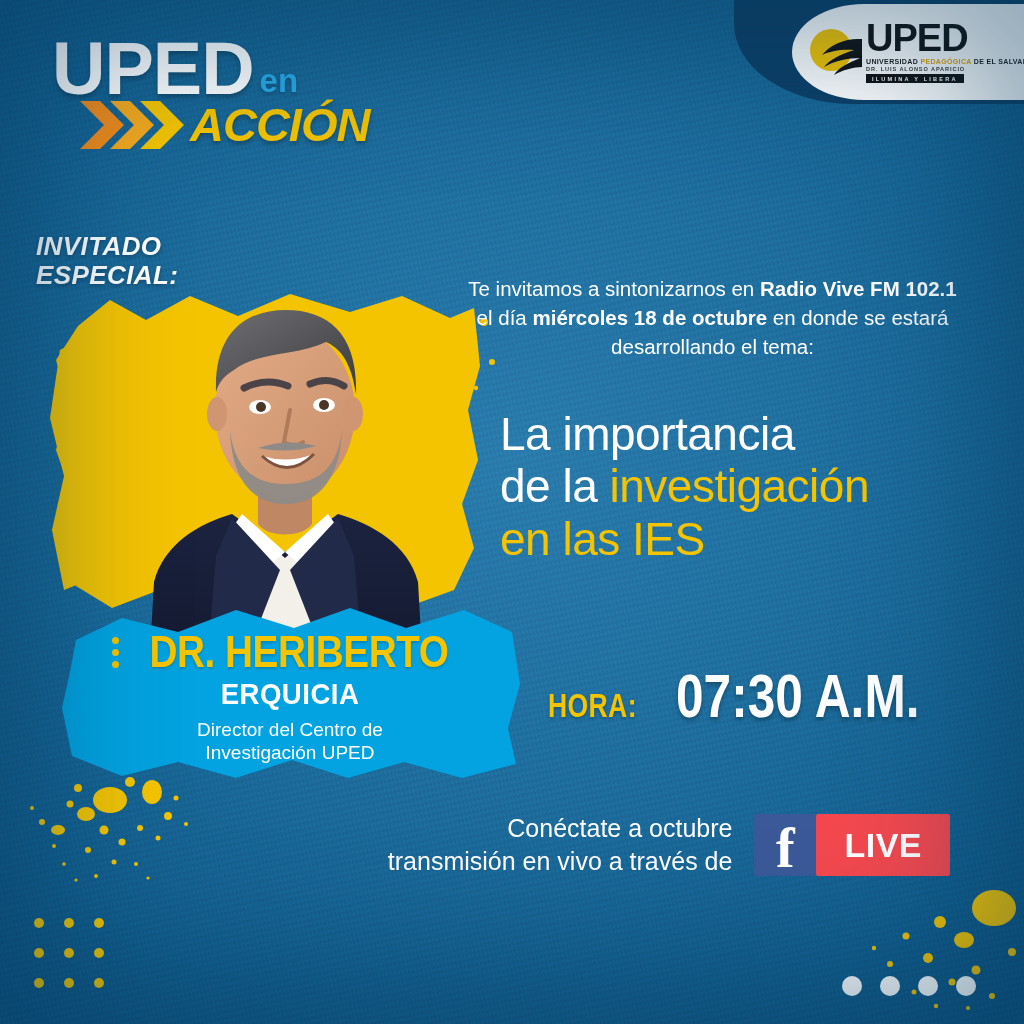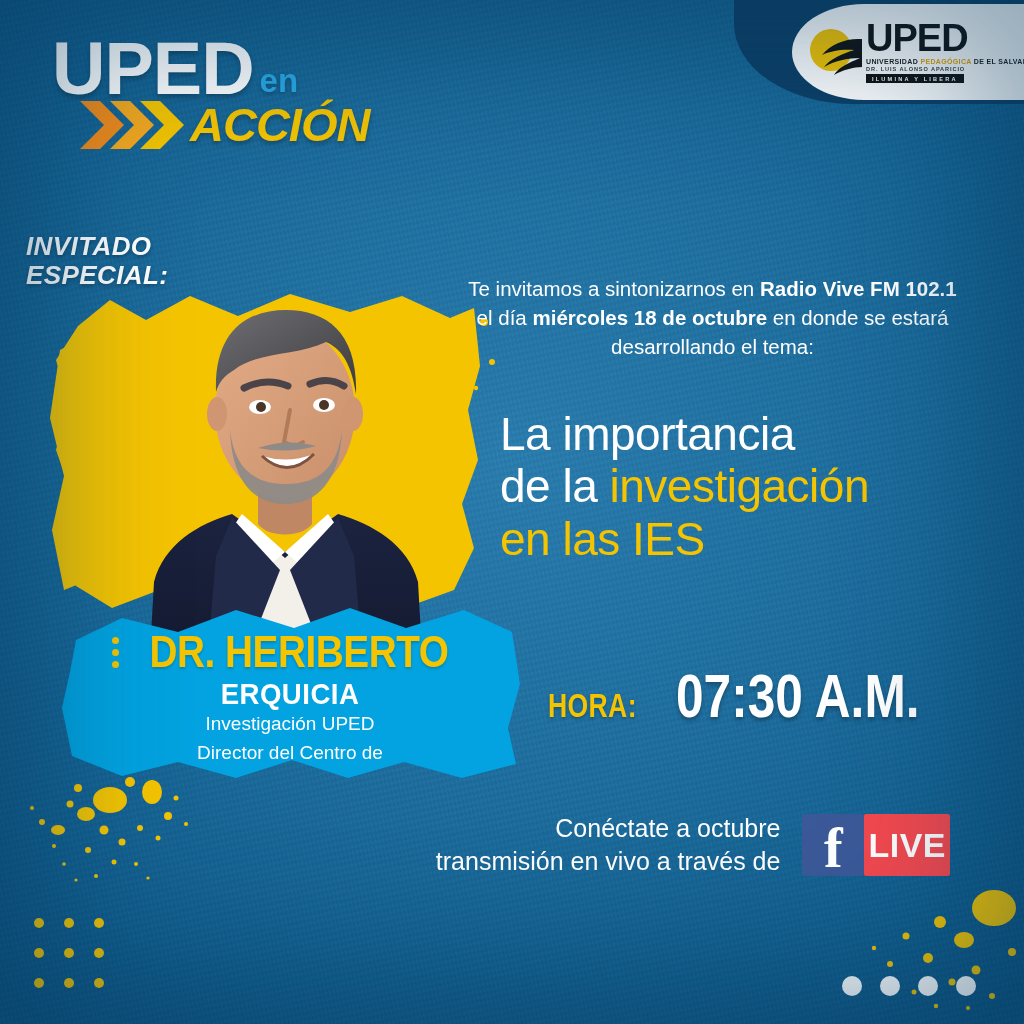--- a/index.html
+++ b/index.html
@@ -92,21 +92,21 @@
   .title-row2 { display:flex; align-items:center; margin-top:-6px; margin-left:26px; }
   .chevs { display:flex; align-items:center; margin-right:2px; }
   .t-accion {
     font-size:47px; font-weight:bold; font-style:italic;
     color:#F5C400; letter-spacing:-1px; line-height:1;
     text-shadow:0 3px 5px rgba(0,0,0,.28);
   }
 
   
   .invitado {
-    position:absolute; left:26px; top:232px;
+    position:absolute; left:36px; top:232px;
     font-size:26px; font-weight:bold; font-style:italic;
     color:#ffffff; line-height:1.12; letter-spacing:.4px;
     text-shadow:0 2px 4px rgba(0,0,0,.3);
   }
 
   
   .brush-yellow { position:absolute; left:50px; top:290px; width:440px; height:330px; }
 
   
   .photo { position:absolute; left:120px; top:252px; width:330px; height:400px; }
@@ -187,21 +187,21 @@
     display:flex; align-items:flex-end; justify-content:center;
     border-radius:2px;
   }
   .fb-f span {
     font-family:"Liberation Serif", serif;
     font-weight:bold; font-size:56px; color:#fff; line-height:.98;
   }
   .fb-live {
     height:62px; background:#F4484E; color:#fff;
     display:flex; align-items:center; justify-content:center;
-    padding:0 4px; font-size:34px; font-weight:bold;
+    padding:0 28px; font-size:34px; font-weight:bold;
     border-radius:2px; letter-spacing:.5px;
   }
 
   
   .dots-grid {
     position:absolute; left:34px; bottom:36px;
     display:grid; grid-template-columns:repeat(3,10px);
     grid-auto-rows:10px; gap:20px;
   }
   .dots-grid i { display:block; width:10px; height:10px; border-radius:50%; background:#F5C400; }
@@ -405,22 +405,22 @@
   <div class="name-block">
     <div class="name-first">
       <span class="dot-colon">
           <i></i>
           <i></i>
           <i></i>
         </span>
       <span class="n1">DR. HERIBERTO</span>
     </div>
     <div class="n2">ERQUICIA</div>
+    <div class="n3">Director del Centro de</div>
     <div class="n3" style="margin-top:0">Investigación UPED</div>
-    <div class="n3">Director del Centro de</div>
   </div>
 
   <p class="intro">
     <span>Te invitamos a sintonizarnos en </span><b>Radio Vive FM 102.1</b><span> el día </span><b>miércoles 18 de octubre</b><span> en donde se estará desarrollando el tema:</span>
   </p>
 
   <div class="headline">
     <div>La importancia</div>
     <div><span>de la </span><span class="hl">investigación</span></div>
     <div class="hl">en las IES</div>

